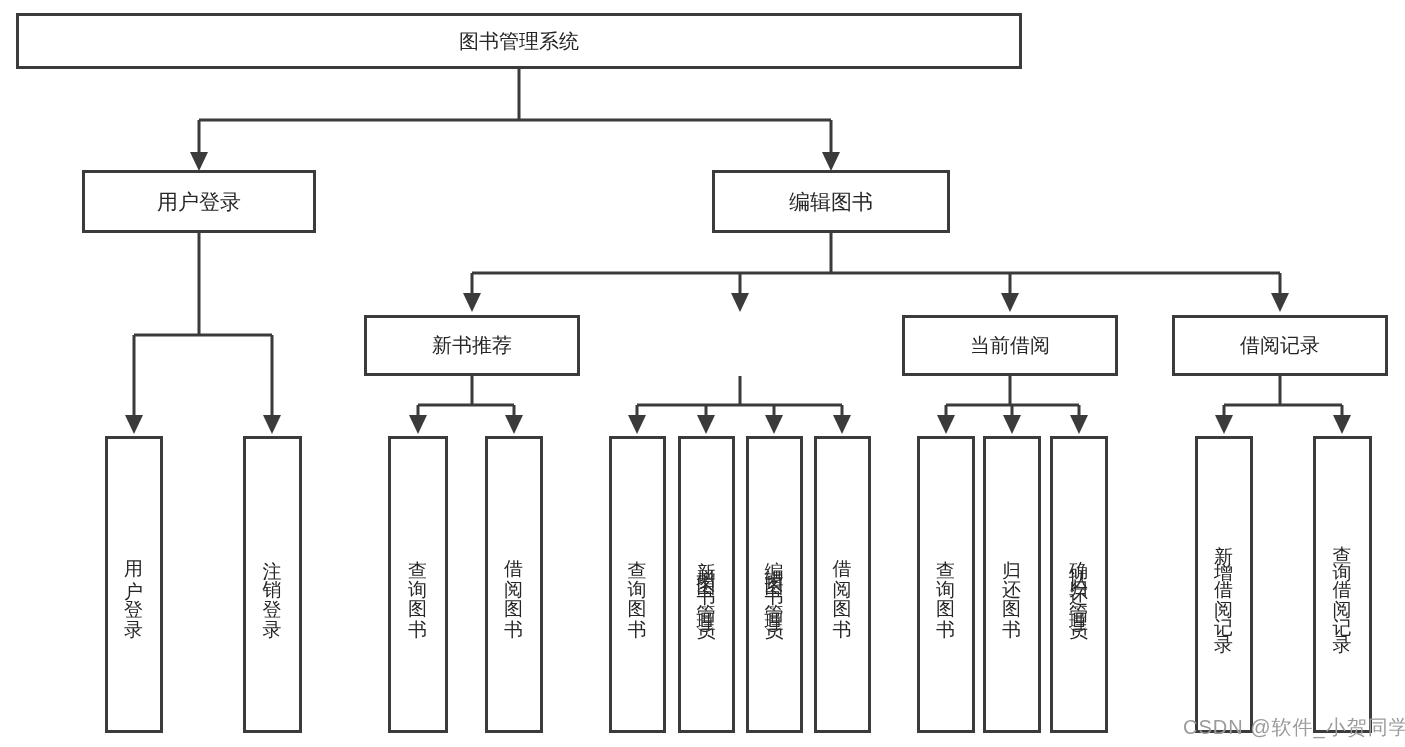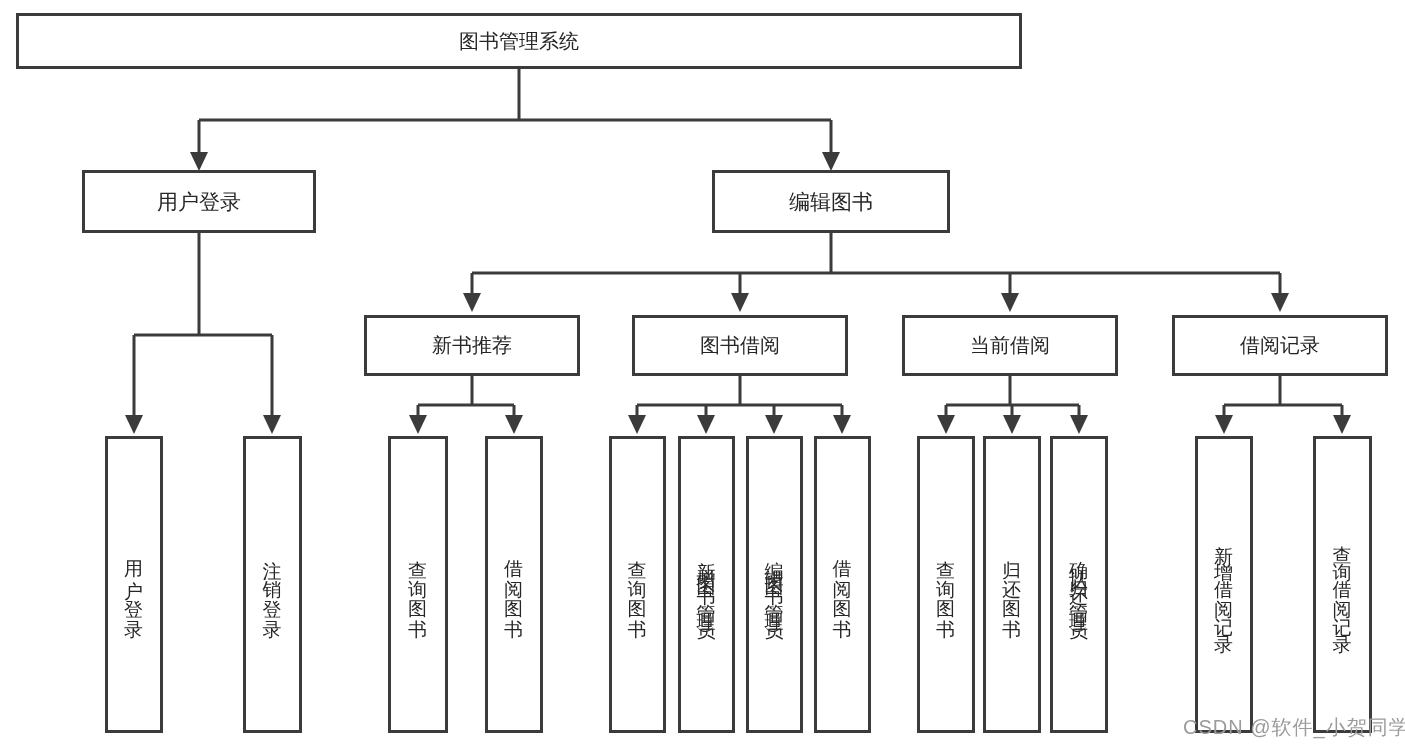--- a/index.html
+++ b/index.html
@@ -85,23 +85,20 @@
   <div class="node" style="left:82px; top:170px; width:234px; height:63px;">
     <span>用户登录</span>
   </div>
   <div class="node" style="left:712px; top:170px; width:238px; height:63px;">
     <span>编辑图书</span>
   </div>
 
   <div class="node l3" style="left:364px; top:315px; width:216px; height:61px;">
     <span>新书推荐</span>
   </div>
-  <div class="node l3" style="left:632px; top:315px; width:216px; height:61px;">
-    <span>图书借阅</span>
-  </div>
   <div class="node l3" style="left:902px; top:315px; width:216px; height:61px;">
     <span>当前借阅</span>
   </div>
   <div class="node l3" style="left:1172px; top:315px; width:216px; height:61px;">
     <span>借阅记录</span>
   </div>
 
   <div class="leaf sp-s" style="left:105px; top:436px; width:58px; height:297px;">用户登录</div>
   <div class="leaf sp-s" style="left:243px; top:436px; width:59px; height:297px;">注销登录</div>
 

